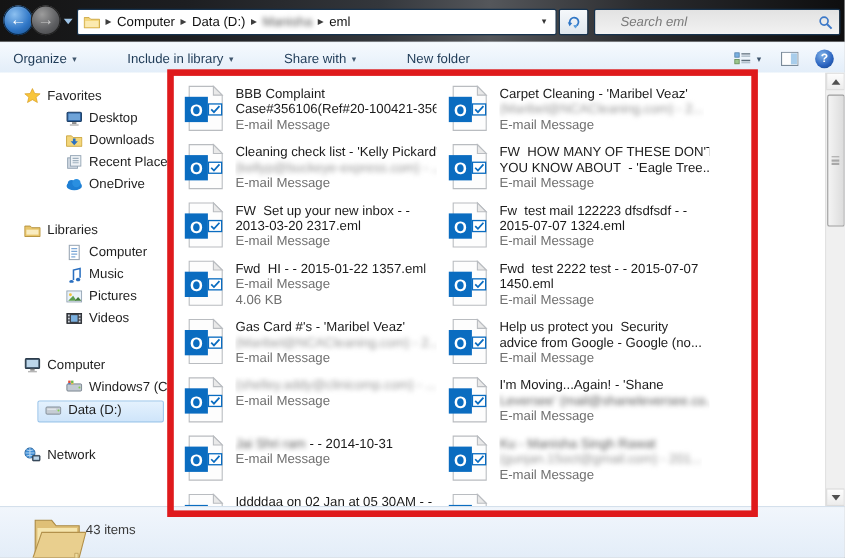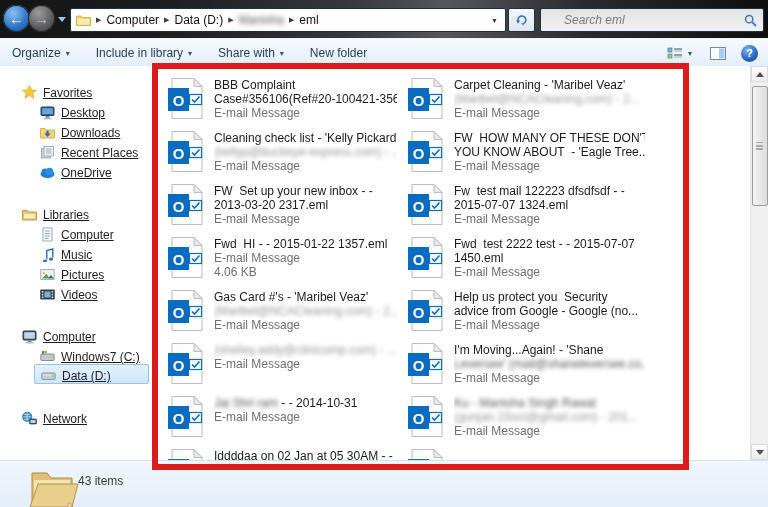--- a/index.html
+++ b/index.html
@@ -45,23 +45,23 @@
   .tb-caret{font-size:8px;color:#40566d;margin-left:5px;}
   .cmd-right{position:absolute;right:10px;top:0;height:28px;display:flex;align-items:center;gap:12px;}
   .mini-btn{display:flex;align-items:center;padding:3px;}
   .helpq{width:17px;height:17px;border-radius:50%;color:#fff;font-size:11px;font-weight:bold;
     background:radial-gradient(circle at 38% 30%,#7fb2e8,#2a63c0 60%,#123d7e);
     display:flex;align-items:center;justify-content:center;}
   
   .main{position:absolute;top:66px;left:0;right:0;height:394px;background:#fff;overflow:hidden;}
   .sidebar{position:absolute;left:0;top:0;bottom:0;width:153px;padding-top:14px;overflow:hidden;background:#fff;}
   .side-group{margin-bottom:22px;}
-  .side-row{height:20px;display:flex;align-items:flex-end;font-size:12px;color:#1e1e1e;white-space:nowrap;text-decoration:underline;}
+  .side-row{height:20px;display:flex;align-items:flex-start;font-size:12px;color:#1e1e1e;white-space:nowrap;}
   .side-head{padding-left:22px;}
-  .side-item{padding-left:40px;}
+  .side-item{padding-left:60px;}
   .side-item.sel{margin:0 4px 0 34px;padding-left:6px;border:1px solid #98c3ea;border-radius:2px;
     background:linear-gradient(#e4f1fd,#cfe5fa);height:18px;}
   .sicon{width:15px;height:15px;margin-right:6px;flex:none;display:inline-flex;}
   
   .filelist{position:absolute;left:153px;right:17px;top:0;bottom:0;background:#fff;overflow:hidden;}
   .fcol{position:absolute;top:11px;}
   .fcol.c1{left:6px;width:238px;}
   .fcol.c2{left:246px;width:246px;}
   .file-item{display:flex;height:53px;align-items:flex-start;overflow:hidden;}
   .eml-icon{width:38px;height:43px;margin:0 9px 0 8px;flex:none;}
@@ -129,21 +129,21 @@
     <div class="searchbox">
       <input value="" placeholder="Search eml" style="">
       <svg class="mag" width="13" height="13" viewBox="0 0 13 13">
         <circle cx="5.2" cy="5.2" r="3.6" fill="none" stroke="#3c78c8" stroke-width="1.5"></circle>
         <line x1="8" y1="8" x2="12" y2="12" stroke="#3c78c8" stroke-width="1.8"></line>
       </svg>
     </div>
   </div>
 
   <div class="cmdbar">
-    <span id="toolbar-buttons" style="display:flex;align-items:flex-start;">
+    <span id="toolbar-buttons" style="display:flex;align-items:flex-start;gap:20px;">
         <div class="tb-btn">
           <span>Organize</span>
           <span class="tb-caret">▾</span>
         </div>
         <div class="tb-btn">
           <span>Include in library</span>
           <span class="tb-caret">▾</span>
         </div>
         <div class="tb-btn">
           <span>Share with</span>

